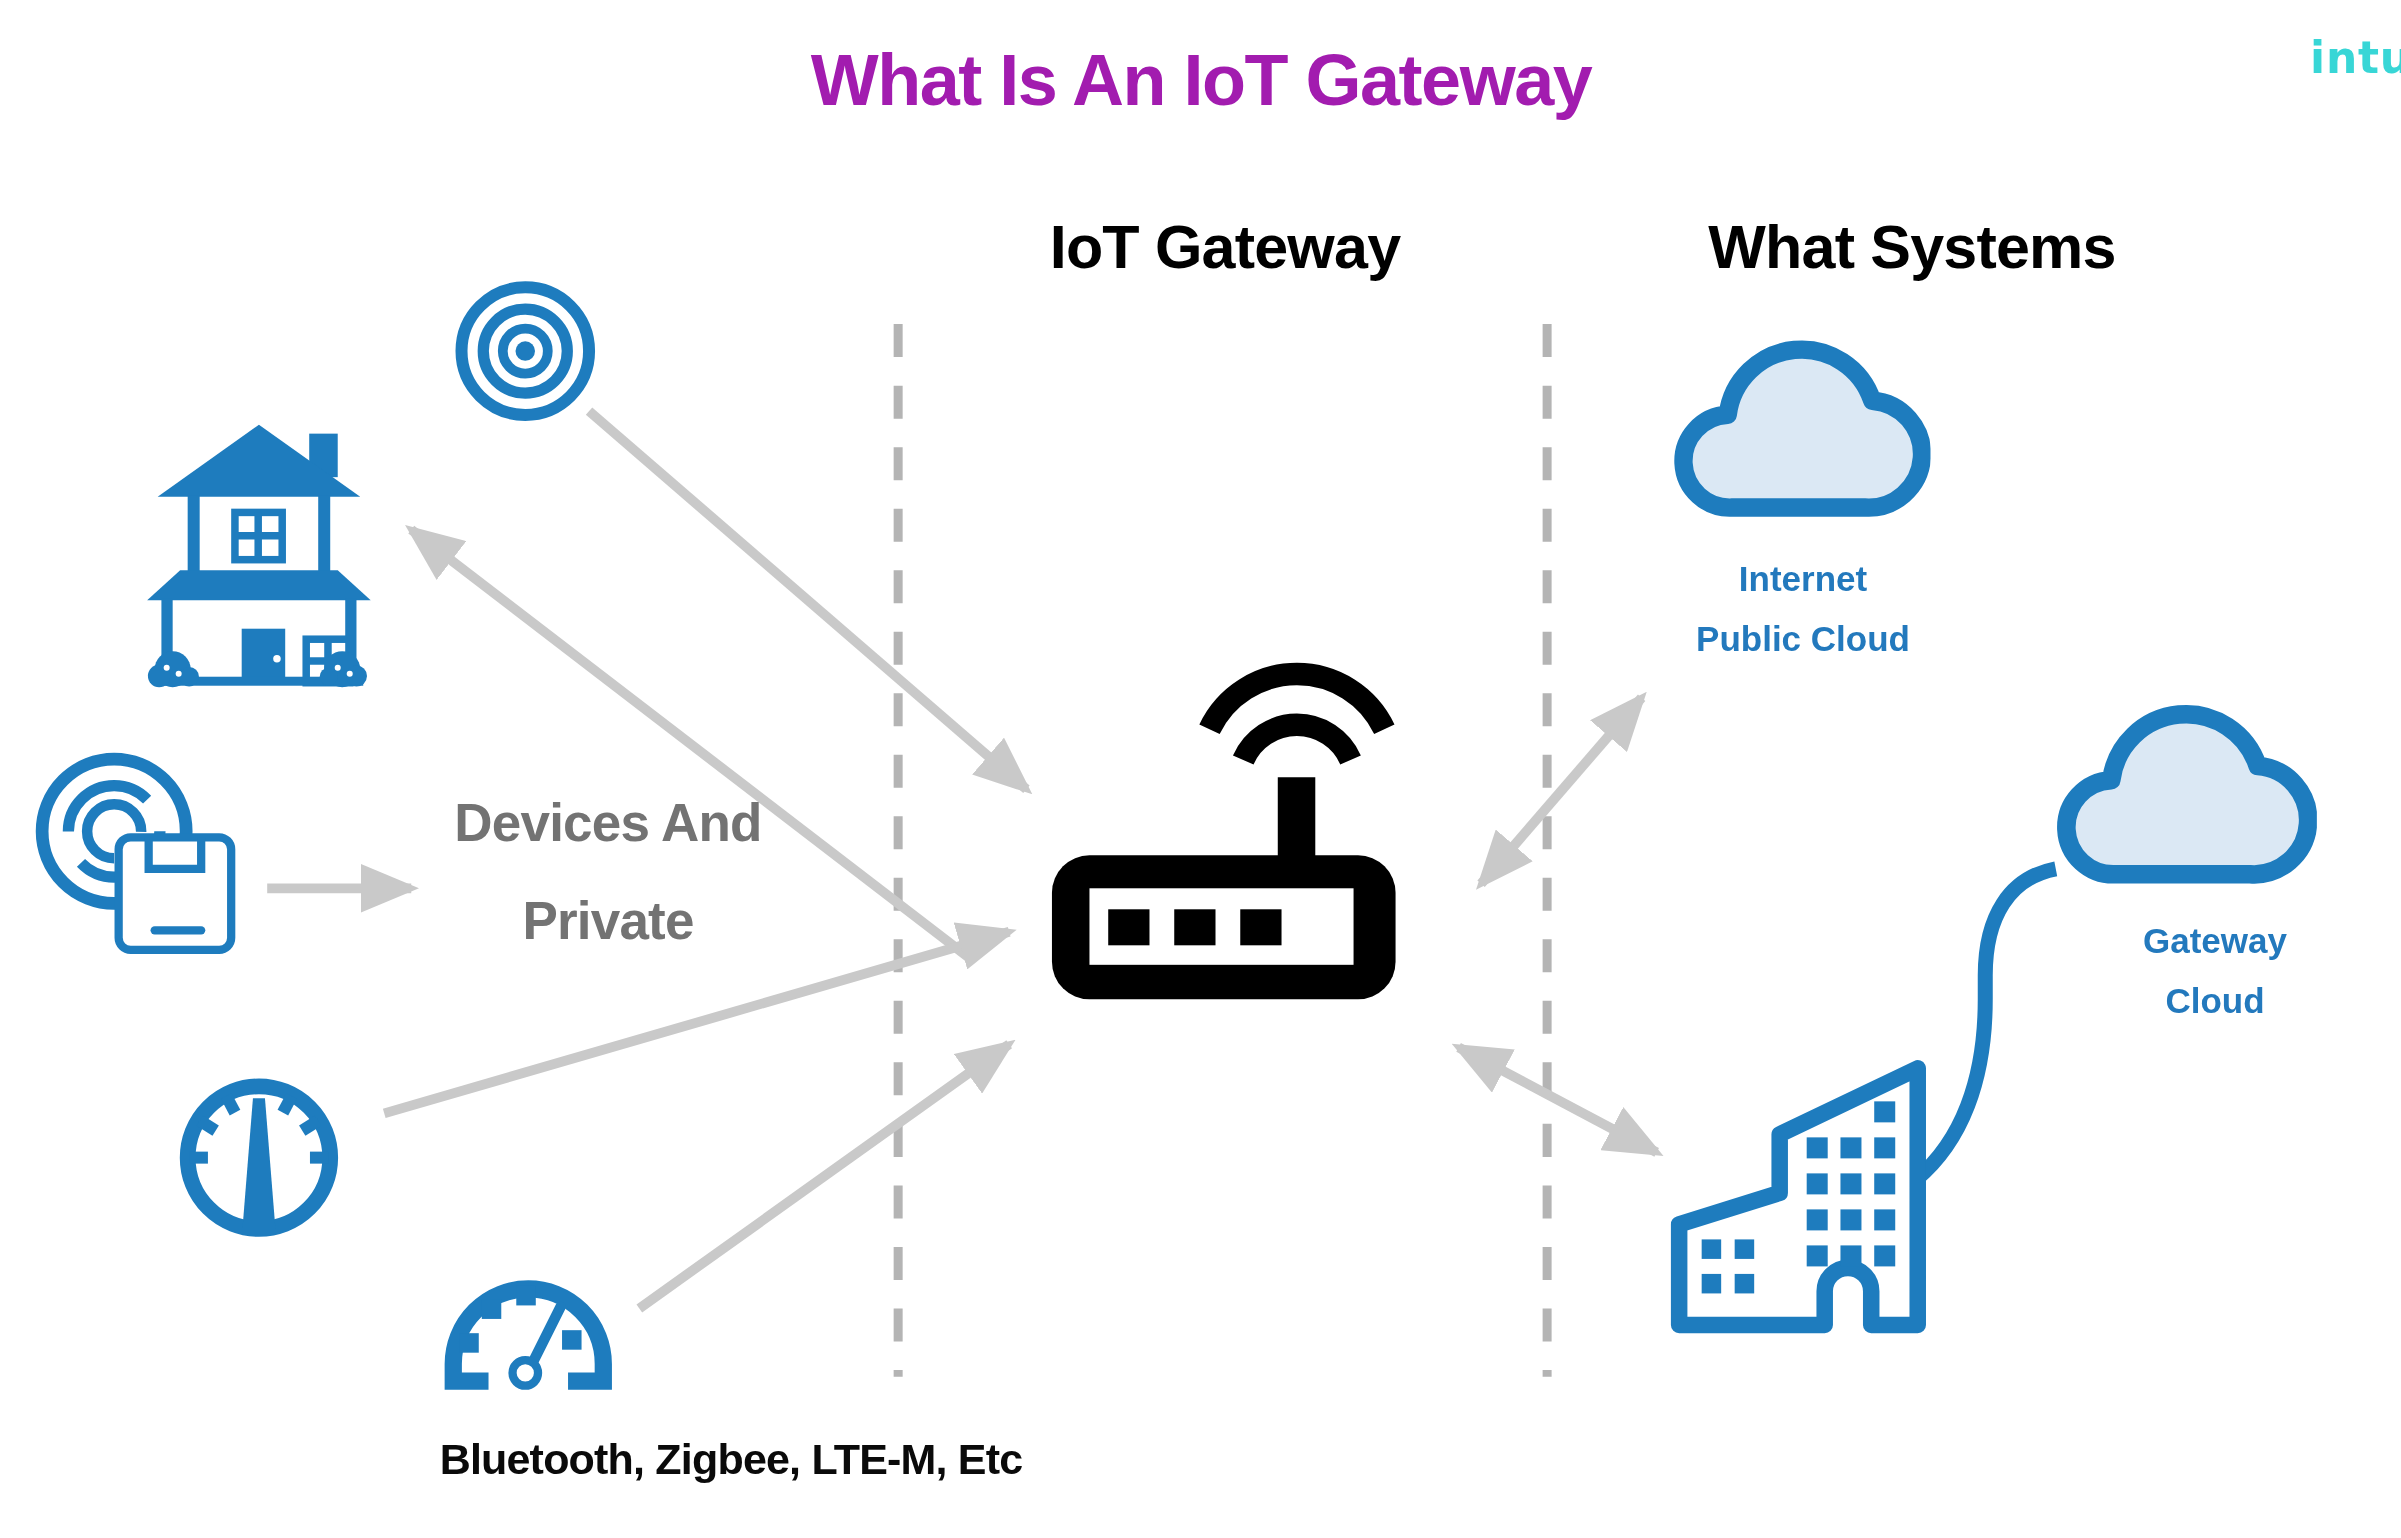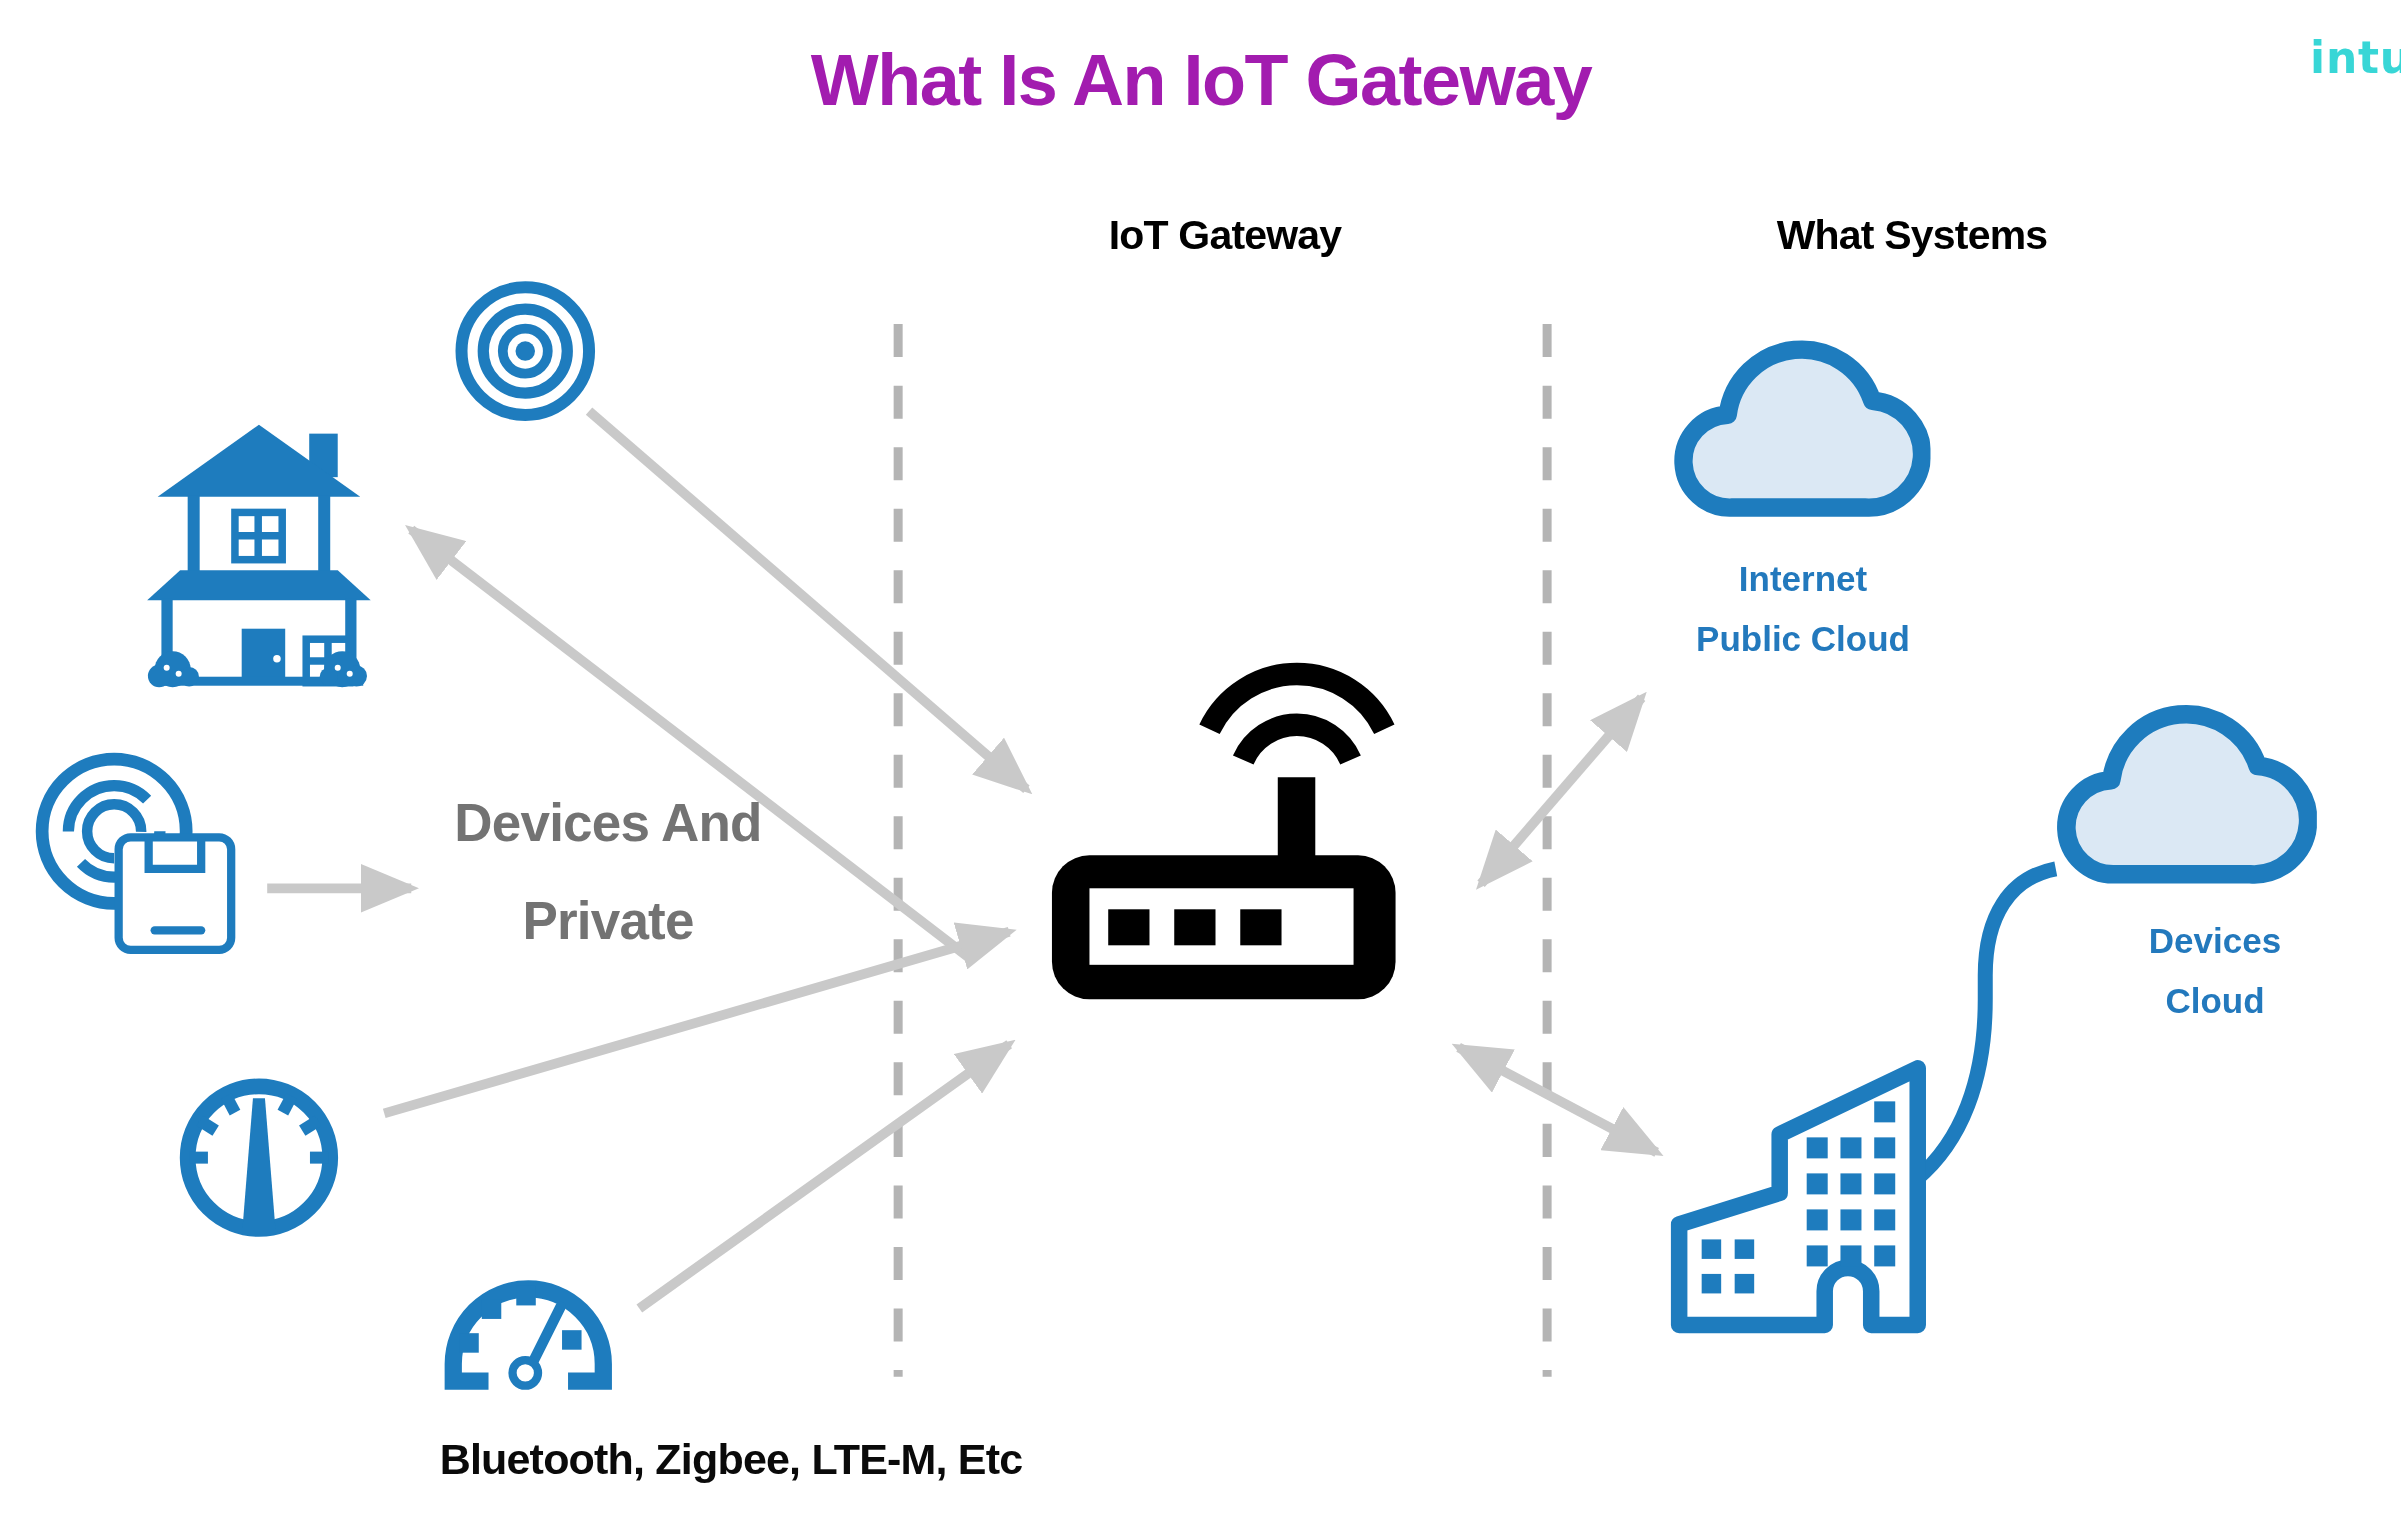--- a/index.html
+++ b/index.html
@@ -6,21 +6,21 @@
   .canvas{
     position:relative;width:2401px;height:1538px;background:#ffffff;overflow:hidden;
     font-family:"Liberation Sans","DejaVu Sans",sans-serif;
   }
   .abs{position:absolute;}
   .centered{transform:translateX(-50%);text-align:center;white-space:nowrap;}
   .title{
     top:39px;left:1201px;font-size:72px;font-weight:bold;color:#a21caf;
     letter-spacing:-1.5px;
   }
-  .heading{font-size:41px;font-weight:bold;color:#000;letter-spacing:-0.8px;}
+  .heading{font-size:61px;font-weight:bold;color:#000;letter-spacing:-0.8px;}
   .h-gateway{top:212px;left:1225px;}
   .h-data{top:212px;left:1912px;}
   .devices-label{
     top:774px;left:608px;font-size:53px;font-weight:bold;color:#737373;
     line-height:98px;letter-spacing:-0.8px;
   }
   .caption{top:1435px;font-size:43px;font-weight:bold;color:#0a0a0a;letter-spacing:-0.8px;}
   .c-left{left:723px;margin-left:8px;}
   .c-right{left:1722px;}
   .cloud-label{font-size:35px;font-weight:bold;color:#2379bd;line-height:60px;}
@@ -189,18 +189,18 @@
 
   <div class="abs centered caption c-left">Bluetooth, Zigbee, LTE-M, Etc</div>
 
 
   <div class="abs centered cloud-label l-public">
     <div>Internet</div>
     <div>Public Cloud</div>
   </div>
 
   <div class="abs centered cloud-label l-private">
-    <div>Devices</div>
+    <div>Gateway</div>
     <div>Cloud</div>
   </div>
 
 </div>
 
 
 </body></html>

